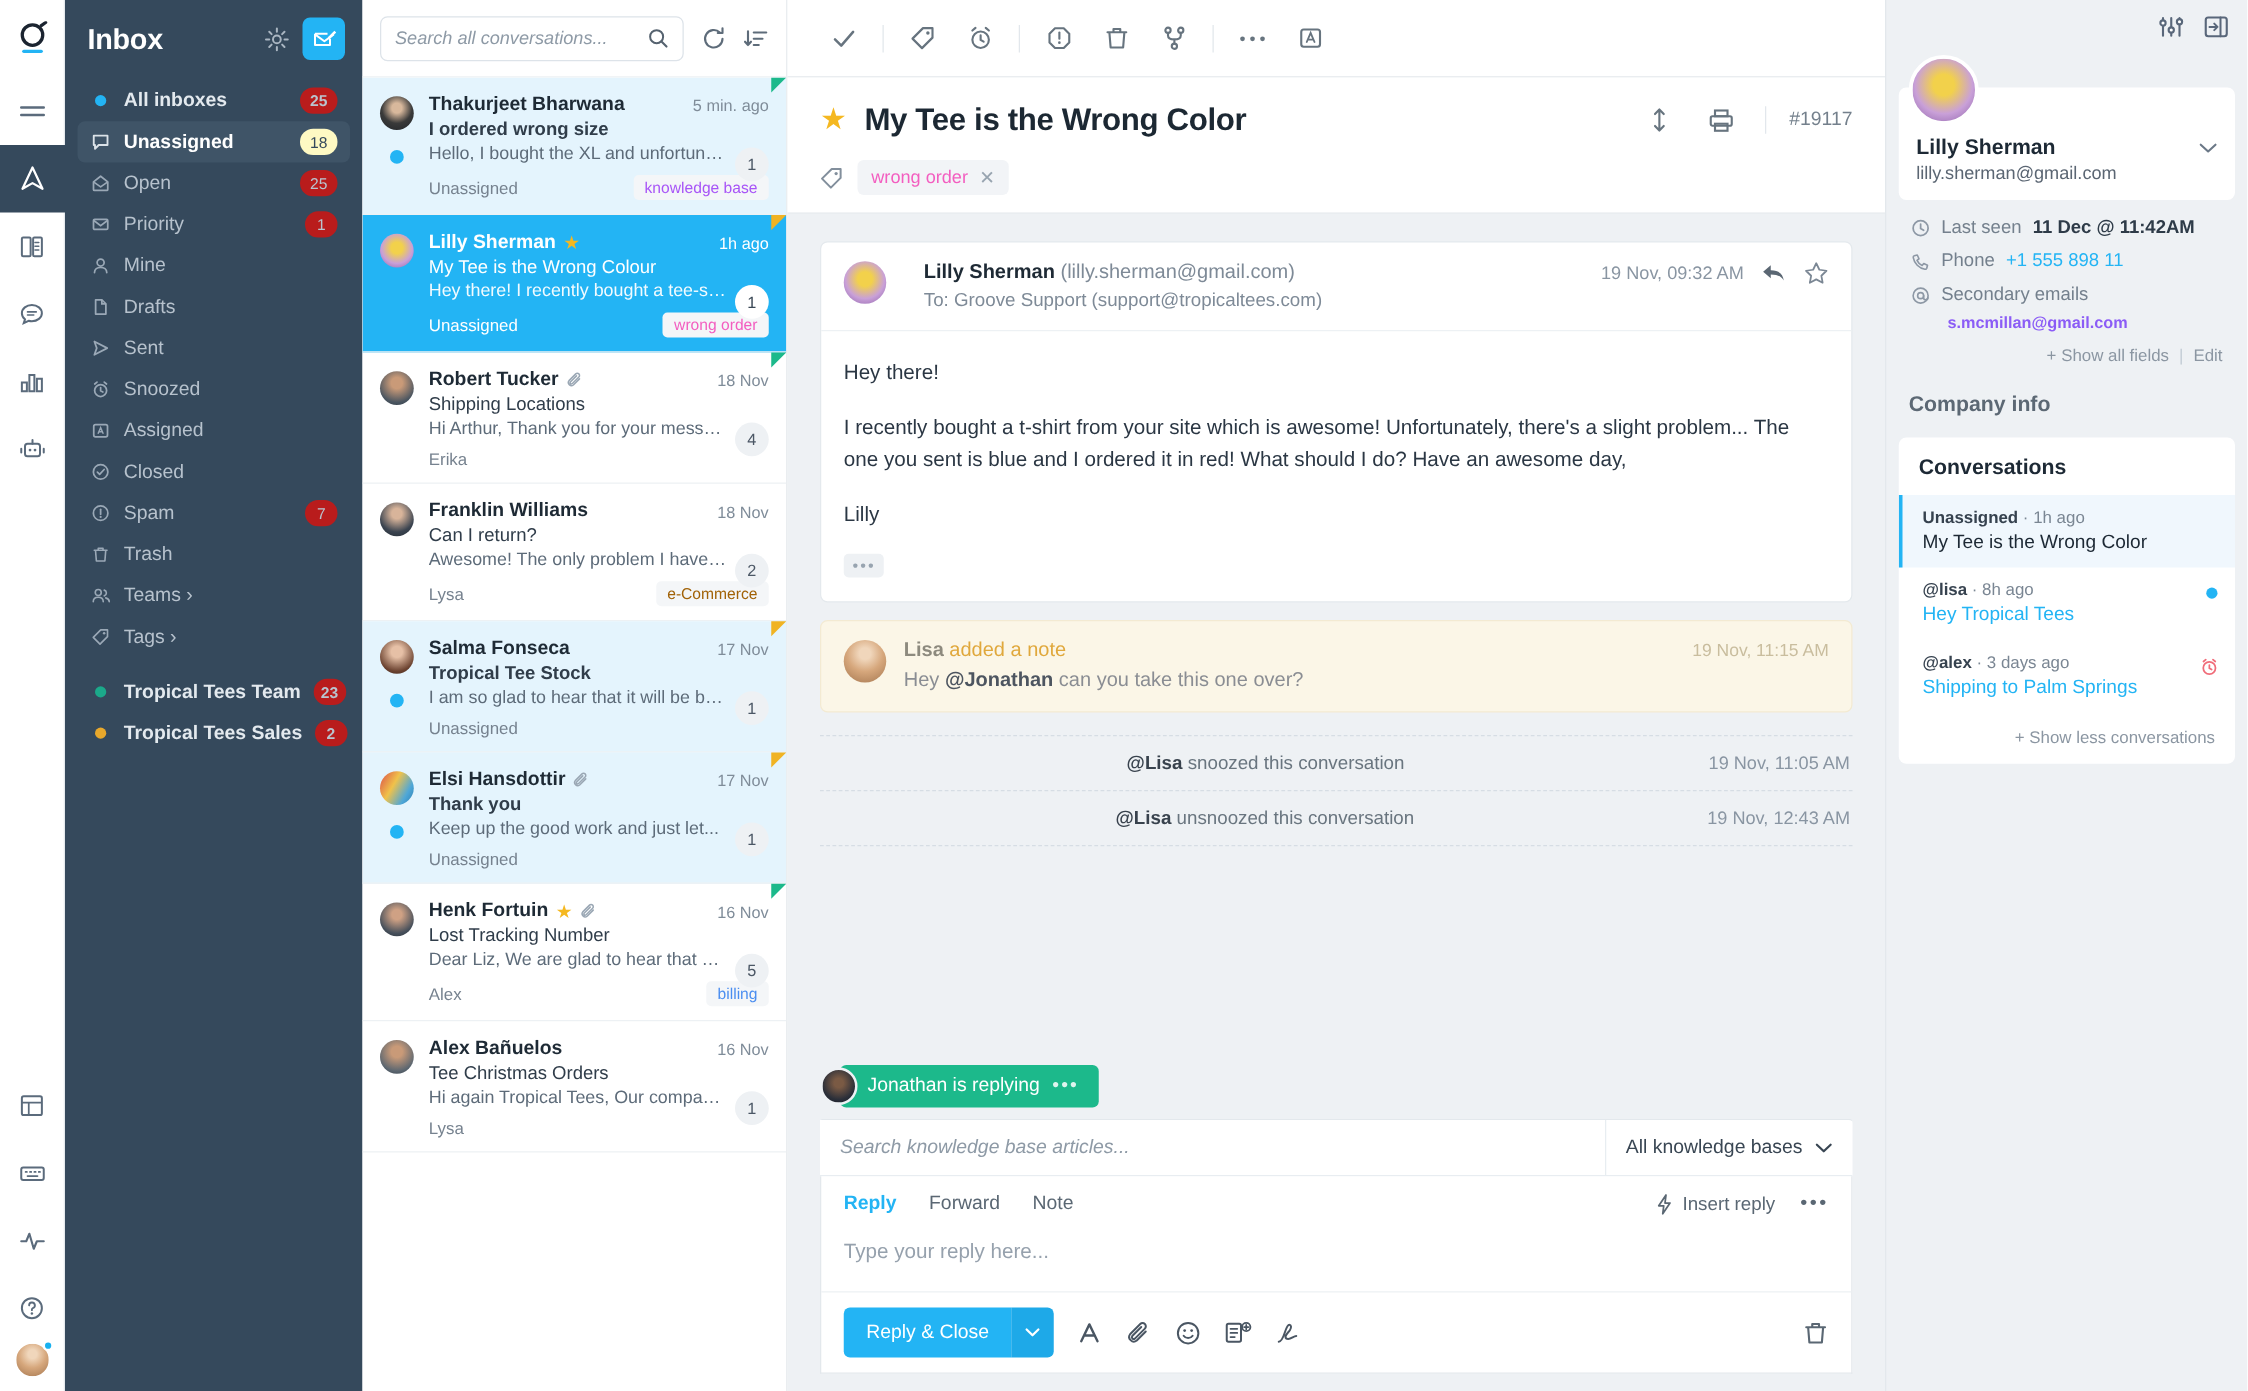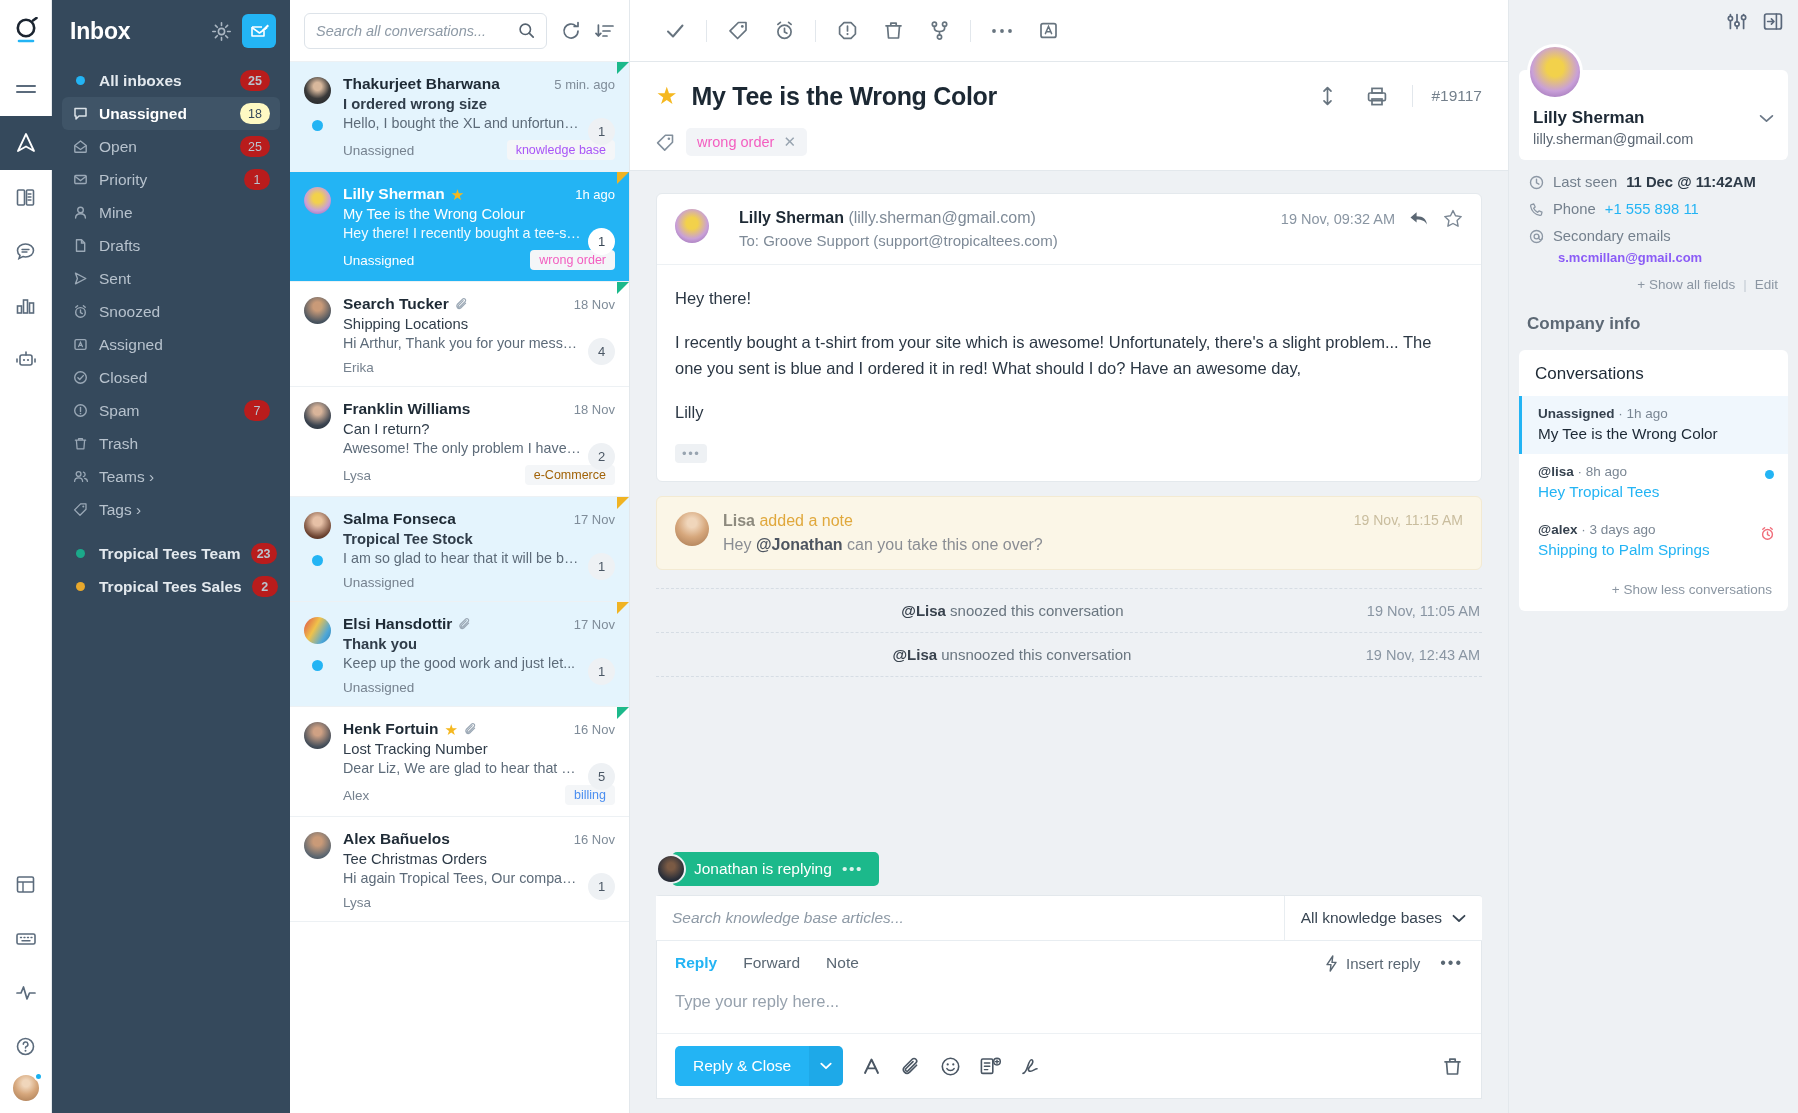--- a/index.html
+++ b/index.html
@@ -275,21 +275,21 @@
   .rp-fields { padding: 14px 20px 0 20px; }
   .rp-field { display: flex; align-items: center; gap: 9px; font-size: 14.8px; color: #74808d; margin-bottom: 11px; }
   .rp-field b { color: #2e3b48; font-weight: bold; }
   .rp-link { color: #23b4f4; }
   .rp-sub { padding-left: 29px; font-size: 13px; color: #8b5cf6; margin-top: -5px; margin-bottom: 10px; font-weight: bold; }
   .rp-actions { display: flex; justify-content: flex-end; gap: 8px; padding: 2px 20px 0 20px; font-size: 13.5px; color: #8b96a2; }
   .rp-actions span { cursor: pointer; }
   .rp-sep { font-size: 13.5px; color: #c3ccd5; }
   .rp-section-title { font-size: 17px; font-weight: bold; color: #5c6874; padding: 22px 18px 10px 18px; }
   .rp-convcard { background: #fff; border-radius: 6px; margin: 6px 10px 0 10px; overflow: hidden; }
-  .rp-convtitle { font-size: 17px; font-weight: normal; color: #1d2935; padding: 14px 16px 12px 16px; }
+  .rp-convtitle { font-size: 17px; font-weight: bold; color: #1d2935; padding: 14px 16px 12px 16px; }
   .rp-conv {
     padding: 10px 16px 11px 16px; border-left: 3px solid transparent; position: relative;
     cursor: pointer;
   }
   .rp-conv.sel { background: #f0f7fd; border-left-color: #23b4f4; }
   .rp-meta { font-size: 13.5px; color: #7a8693; }
   .rp-meta b { color: #36424f; font-weight: bold; }
   .rp-subj { font-size: 15.3px; color: #23b4f4; margin-top: 4px; }
   .rp-conv.sel .rp-subj { color: #1d2935; }
   .rp-bluedot { position: absolute; right: 14px; top: 16px; width: 9px; height: 9px; border-radius: 50%; background: #23b4f4; }
@@ -624,21 +624,21 @@
               <span class="conv-tag" style="color: rgb(243, 94, 192);">wrong order</span>
             </div>
           </div>
           <div class="conv-msgcount">1</div>
         </div>
         <div class="conv">
           <div class="corner green"></div>
           <div class="conv-av av-robert"></div>
           <div class="conv-body">
             <div class="conv-row1">
-              <span class="conv-name">Search Tucker</span>
+              <span class="conv-name">Robert Tucker</span>
               <span class="clip">
                 <svg width="14" height="14" viewBox="0 0 14 14">
                   <path d="M10.6 6.1 5.7 11a2.5 2.5 0 0 1-3.5-3.5l5.4-5.4a1.75 1.75 0 0 1 2.5 2.5l-5.4 5.4a1 1 0 0 1-1.4-1.4l4.9-4.9" fill="none" stroke="currentColor" stroke-width="1.2" stroke-linecap="round" stroke-linejoin="round"></path>
                 </svg>
               </span>
               <span class="conv-time">18 Nov</span>
             </div>
             <div class="conv-subj">Shipping Locations</div>
             <div class="conv-prev conv-prev-pad">Hi Arthur, Thank you for your messa...</div>
             <div class="conv-row4">

